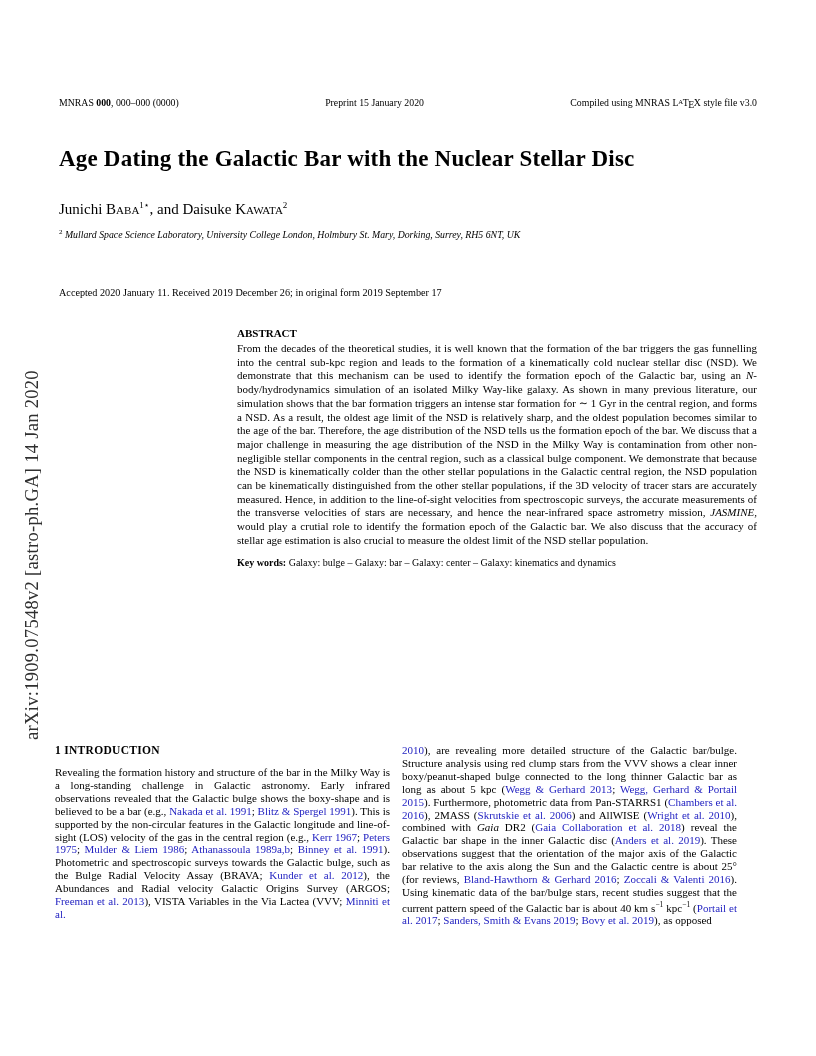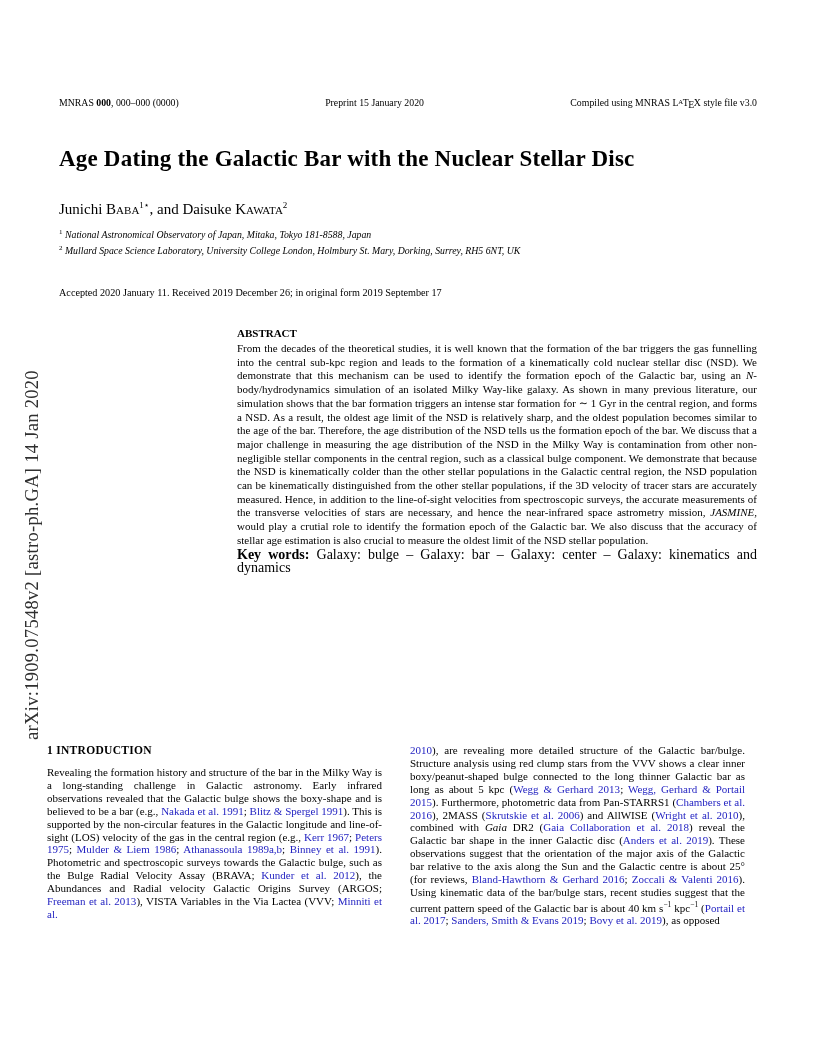--- a/index.html
+++ b/index.html
@@ -59,29 +59,30 @@
     font-weight: bold;
     font-size: 11px;
     margin-bottom: 3px;
   }
   .abstract-body {
     font-size: 11px;
     line-height: 13.7px;
     text-align: justify;
   }
   .keywords {
-    font-size: 14px;
+    margin-top: 8px;
+    font-size: 10px;
     line-height: 13.7px;
     text-align: justify;
   }
   .columns {
     position: absolute;
-    top: 744px; left: 47px; width: 698px; height: 245px;
+    top: 744px; left: 55px; width: 698px; height: 245px;
     display: flex;
-    gap: 28px;
+    gap: 12px;
   }
   .col { width: 335px; position: relative; }
   .section-heading {
     font-size: 11.5px;
     font-weight: bold;
     letter-spacing: 0.3px;
     margin-bottom: 10px;
   }
   .body-par {
     font-size: 11px;
@@ -134,21 +135,20 @@
     <span><span>MNRAS </span><span class="seg-b">000</span><span>, 000–000 (0000)</span></span>
     <span>Preprint 15 January 2020</span>
     <span><span>Compiled using MNRAS L</span><span class="seg-lxa">A</span><span>T</span><span class="seg-lxe">E</span><span>X style file v3.0</span></span>
   </header>
 
   <h1 class="paper-title">Age Dating the Galactic Bar with the Nuclear Stellar Disc</h1>
 
   <div class="authors"><span>Junichi </span><span class="seg-sc">Baba</span><sup>1⋆</sup><span>, and Daisuke </span><span class="seg-sc">Kawata</span><sup>2</sup></div>
 
   <div class="affiliations">
-    <div class="affil"><sup>1</sup><span> National Astronomical Observatory of Japan, Mitaka, Tokyo 181-8588, Japan</span></div>
     <div class="affil"><sup>2</sup><span> Mullard Space Science Laboratory, University College London, Holmbury St. Mary, Dorking, Surrey, RH5 6NT, UK</span></div>
   </div>
 
   <div class="dates">Accepted 2020 January 11. Received 2019 December 26; in original form 2019 September 17</div>
 
   <section class="abstract">
     <div class="abstract-label">ABSTRACT</div>
     <p class="abstract-body"><span>From the decades of the theoretical studies, it is well known that the formation of the bar triggers the gas funnelling into the central sub-kpc region and leads to the formation of a kinematically cold nuclear stellar disc (NSD). We demonstrate that this mechanism can be used to identify the formation epoch of the Galactic bar, using an </span><span class="seg-it">N</span><span>-body/hydrodynamics simulation of an isolated Milky Way-like galaxy. As shown in many previous literature, our simulation shows that the bar formation triggers an intense star formation for ∼ 1 Gyr in the central region, and forms a NSD. As a result, the oldest age limit of the NSD is relatively sharp, and the oldest population becomes similar to the age of the bar. Therefore, the age distribution of the NSD tells us the formation epoch of the bar. We discuss that a major challenge in measuring the age distribution of the NSD in the Milky Way is contamination from other non-negligible stellar components in the central region, such as a classical bulge component. We demonstrate that because the NSD is kinematically colder than the other stellar populations in the Galactic central region, the NSD population can be kinematically distinguished from the other stellar populations, if the 3D velocity of tracer stars are accurately measured. Hence, in addition to the line-of-sight velocities from spectroscopic surveys, the accurate measurements of the transverse velocities of stars are necessary, and hence the near-infrared space astrometry mission, </span><span class="seg-it">JASMINE</span><span>, would play a crutial role to identify the formation epoch of the Galactic bar. We also discuss that the accuracy of stellar age estimation is also crucial to measure the oldest limit of the NSD stellar population.</span></p>
     <p class="keywords"><span class="seg-b">Key words:</span><span> Galaxy: bulge – Galaxy: bar – Galaxy: center – Galaxy: kinematics and dynamics</span></p>
   </section>

